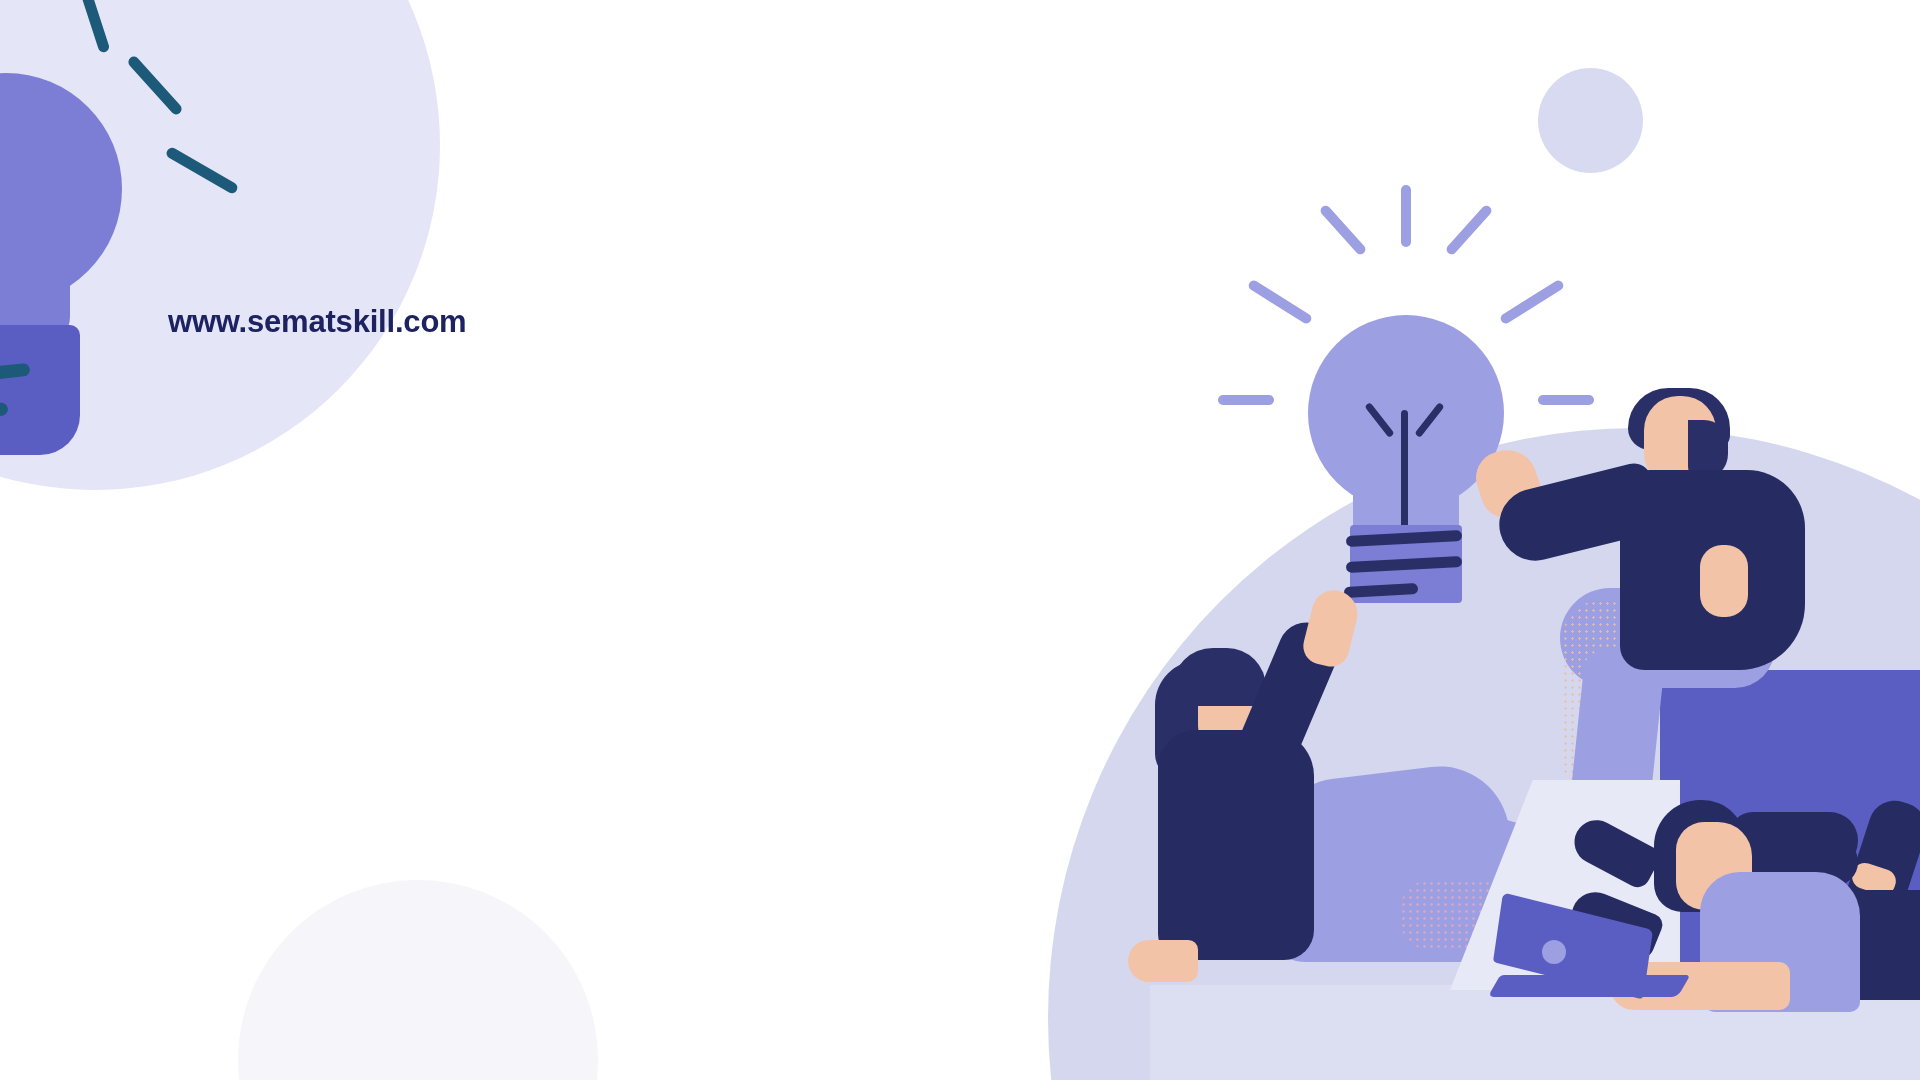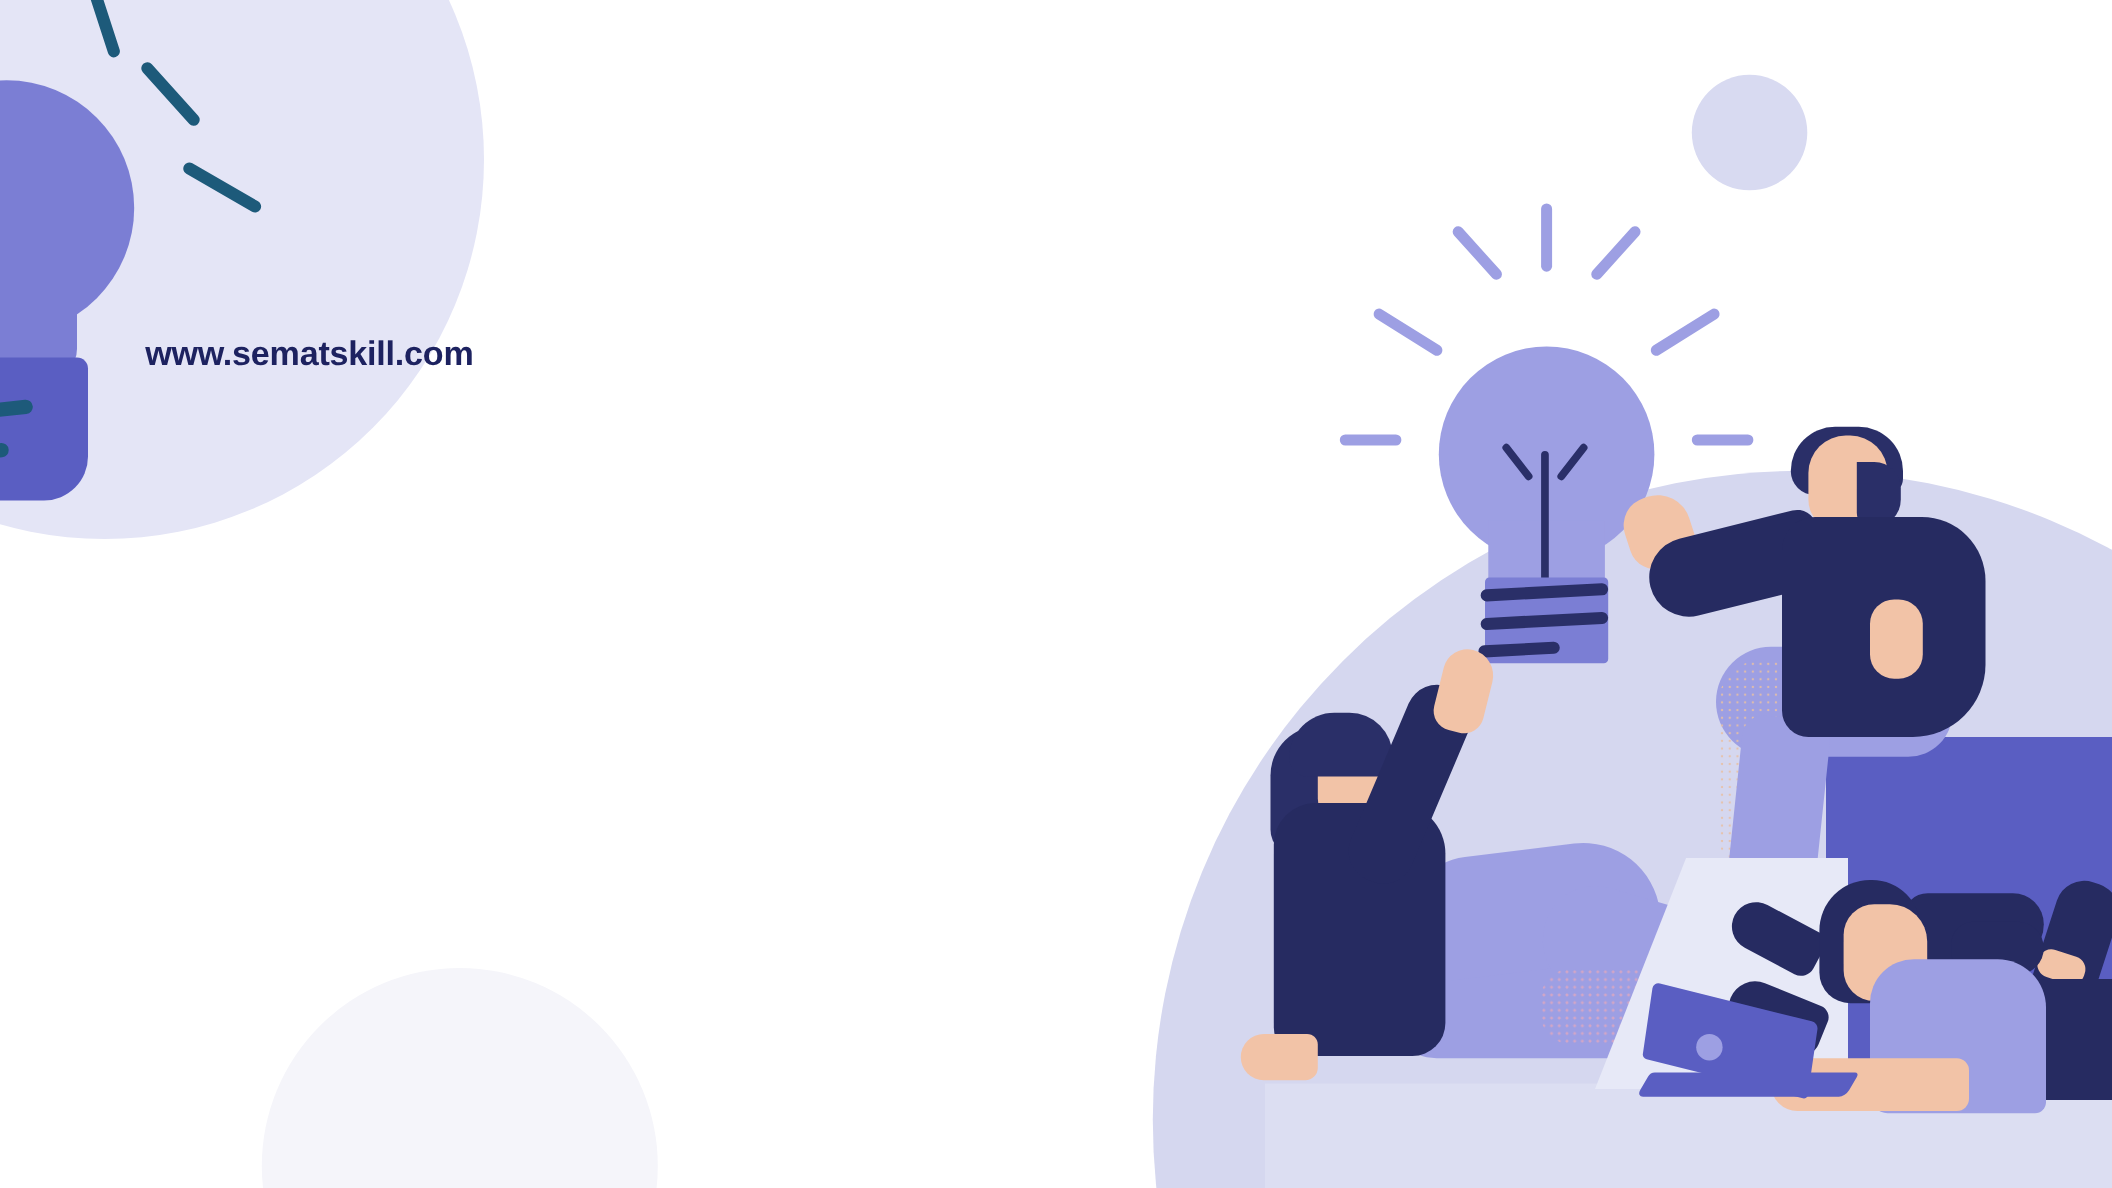--- a/index.html
+++ b/index.html
@@ -437,21 +437,21 @@
     color: #1d2260;
     font-family: "Liberation Sans", sans-serif;
     font-weight: 700;
     font-size: 69px;
     line-height: 1.03;
     letter-spacing: -0.5px;
     text-transform: uppercase;
     white-space: pre-line;
   }
   .site-url {
-    margin: 22px 0 0 24px;
+    margin: 22px 0 0 60px;
     color: #1d2260;
     font-family: "Liberation Sans", sans-serif;
     font-weight: 700;
     font-size: 31px;
     letter-spacing: -0.2px;
   }
 </style>
 </head>
 <body>
 

